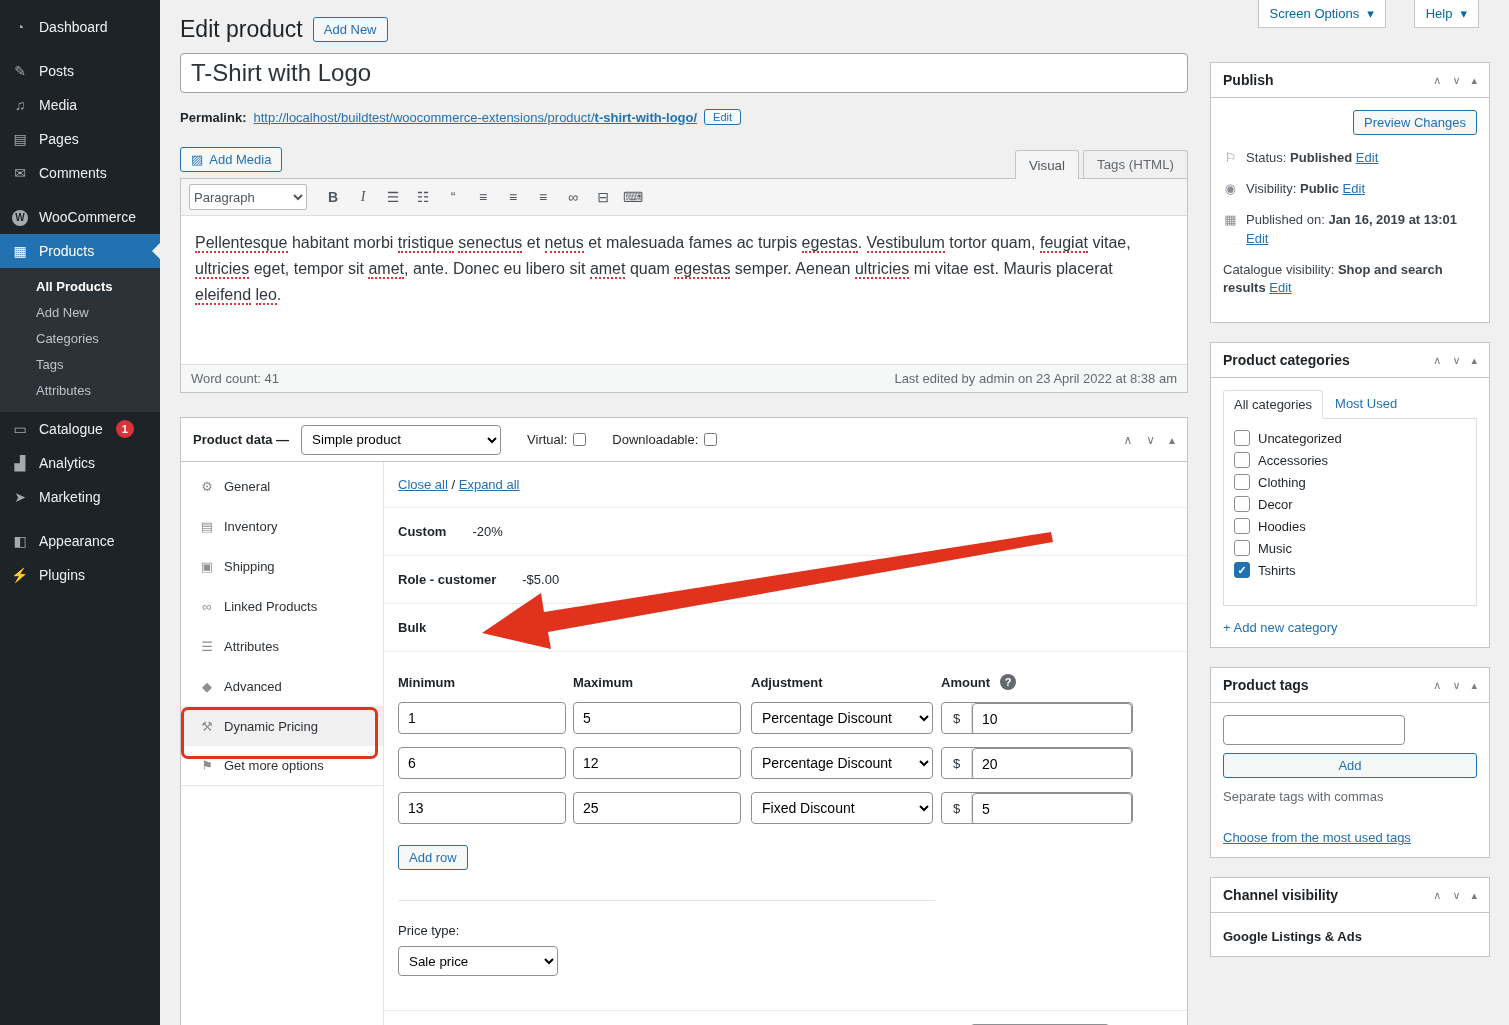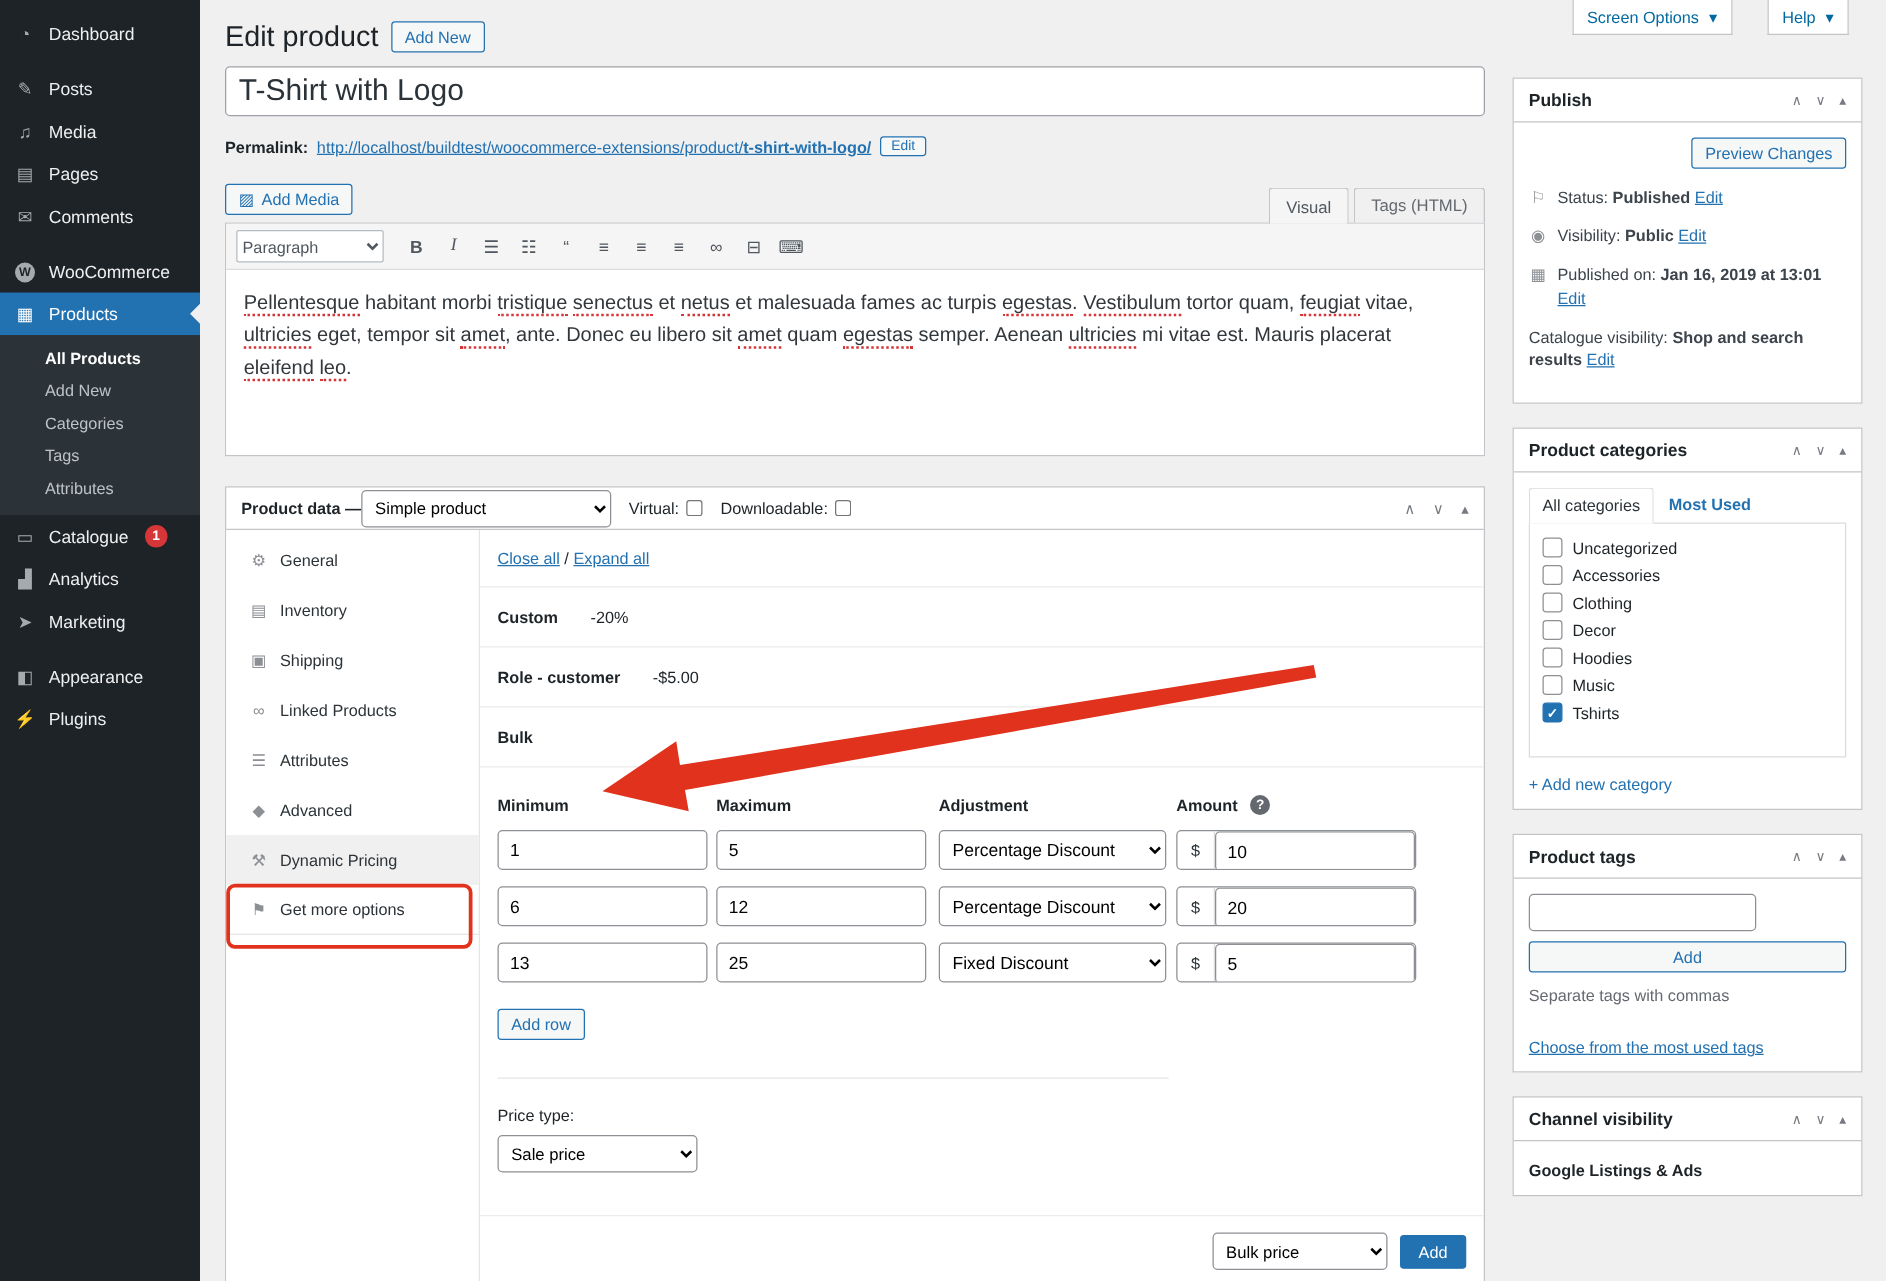--- a/index.html
+++ b/index.html
@@ -52,21 +52,21 @@
   .toolbar { background:#f5f5f5; border-bottom:1px solid #dcdcde; padding:5px 8px; display:flex; align-items:center; gap:2px; }
   .para-select { width:118px; height:26px; background:#fff; border:1px solid #b5bcc2; border-radius:2px; font-size:13px; margin-right:10px; color:#50575e; }
   .tbtn { width:28px; height:26px; display:flex; align-items:center; justify-content:center; color:#50575e; background:transparent; border:1px solid transparent; border-radius:2px; font-size:14px; }
   .tbtn.b { font-weight:700; } .tbtn.i { font-style:italic; font-family:"Liberation Serif",serif; }
   .editor-content { background:#fff; padding:14px 14px; min-height:148px; font-size:16px; line-height:1.62; color:#32373c; cursor:text; }
   .sq { text-decoration:none; border-bottom:2px dotted #d63638; }
   .editor-status { display:flex; justify-content:space-between; background:#f6f7f7; border-top:1px solid #dcdcde; padding:6px 10px; color:#646970; }
 
   
   .postbox { margin-top:24px; background:#fff; border:1px solid #c3c4c7; }
-  .pd-header { display:flex; align-items:center; padding:6px 12px; border-bottom:1px solid #c3c4c7; height:34px; }
+  .pd-header { display:flex; align-items:center; gap:12px; padding:6px 12px; border-bottom:1px solid #c3c4c7; height:44px; }
   .pd-header strong { font-size:13px; }
   .pd-type { width:200px; height:30px; border:1px solid #8c8f94; border-radius:4px; background:#fff; padding:0 6px; }
   .pd-check { display:flex; align-items:center; gap:6px; margin-left:14px; color:#1d2327; }
   .handles { margin-left:auto; color:#787c82; display:flex; gap:14px; font-size:12px; align-items:center; }
   .handles span { cursor:pointer; }
   .pd-body { display:flex; min-height:600px; }
   .wc-tabs { list-style:none; width:203px; border-right:1px solid #e3e5e8; background:#fff; padding-top:4px; }
   .wc-tab { display:flex; align-items:center; gap:9px; height:40px; padding-left:18px; color:#2c3338; font-size:13px; cursor:pointer; }
   .wc-tab .ti { color:#8c8f94; width:16px; text-align:center; font-size:13px; }
   .wc-tab.active { background:#f0f0f1; }
@@ -106,21 +106,21 @@
   .misc-row a { text-decoration:underline; }
   .pub-footer { background:#f6f7f7; border-top:1px solid #dcdcde; padding:10px 12px 14px; }
   .copy-row { margin-bottom:12px; }
   .copy-row a { text-decoration:underline; }
   .trash-update { display:flex; justify-content:space-between; align-items:center; }
   .trash { color:#b32d2e; text-decoration:underline; }
 
   .cat-tabs { display:flex; gap:2px; position:relative; z-index:2; margin-bottom:-1px; }
   .cat-tab { padding:6px 10px; font-size:13px; cursor:pointer; }
   .cat-tab.active { background:#fff; border:1px solid #dcdcde; border-bottom-color:#fff; color:#2c3338; border-radius:3px 3px 0 0; }
-  .cat-tab.link { color:#2271b1;font-weight:bold; }
+  .cat-tab.link { color:#2271b1; }
   .cat-list { border:1px solid #dcdcde; background:#fff; height:188px; overflow:hidden; padding:8px 0 0 10px; }
   .cat-item { display:flex; align-items:center; gap:8px; padding:3px 0; cursor:pointer; }
   .cb { width:16px; height:16px; border:1px solid #8c8f94; border-radius:3px; background:#fff; display:inline-flex; align-items:center; justify-content:center; flex:0 0 16px; }
   .cb[data-checked="true"] { background:#2271b1; border-color:#2271b1; }
   .cb[data-checked="true"]::before { content:"✓"; color:#fff; font-size:11px; font-weight:700; }
   .add-cat { margin-top:14px; display:inline-block; }
 
   .tag-row { display:flex; gap:8px;flex-direction:column; }
   .tag-input { width:182px; height:30px; border:1px solid #8c8f94; border-radius:4px; padding:0 8px; background:#fff; }
   .tag-hint { color:#646970; margin-top:11px; }
@@ -242,20 +242,24 @@
           <button class="tbtn">☷</button>
           <button class="tbtn">“</button>
           <button class="tbtn">≡</button>
           <button class="tbtn">≡</button>
           <button class="tbtn">≡</button>
           <button class="tbtn">∞</button>
           <button class="tbtn">⊟</button>
           <button class="tbtn">⌨</button>
         </div>
         <div class="editor-content"><u class="sq">Pellentesque</u> habitant morbi <u class="sq">tristique</u> <u class="sq">senectus</u> et <u class="sq">netus</u> et malesuada fames ac turpis <u class="sq">egestas</u>. <u class="sq">Vestibulum</u> tortor quam, <u class="sq">feugiat</u> vitae, <u class="sq">ultricies</u> eget, tempor sit <u class="sq">amet</u>, ante. Donec eu libero sit <u class="sq">amet</u> quam <u class="sq">egestas</u> semper. Aenean <u class="sq">ultricies</u> mi vitae est. Mauris placerat <u class="sq">eleifend</u> <u class="sq">leo</u>.</div>
+        <div class="editor-status">
+          <span>Word count: 41</span>
+          <span>Last edited by admin on 23 April 2022 at 8:38 am</span>
+        </div>
       </div>
     </div>
 
     
     <div class="postbox">
       <div class="pd-header">
         <strong>Product data —</strong>
         <select class="pd-type"><option>Simple product</option></select>
         <label class="pd-check">
             <span>Virtual:</span>

